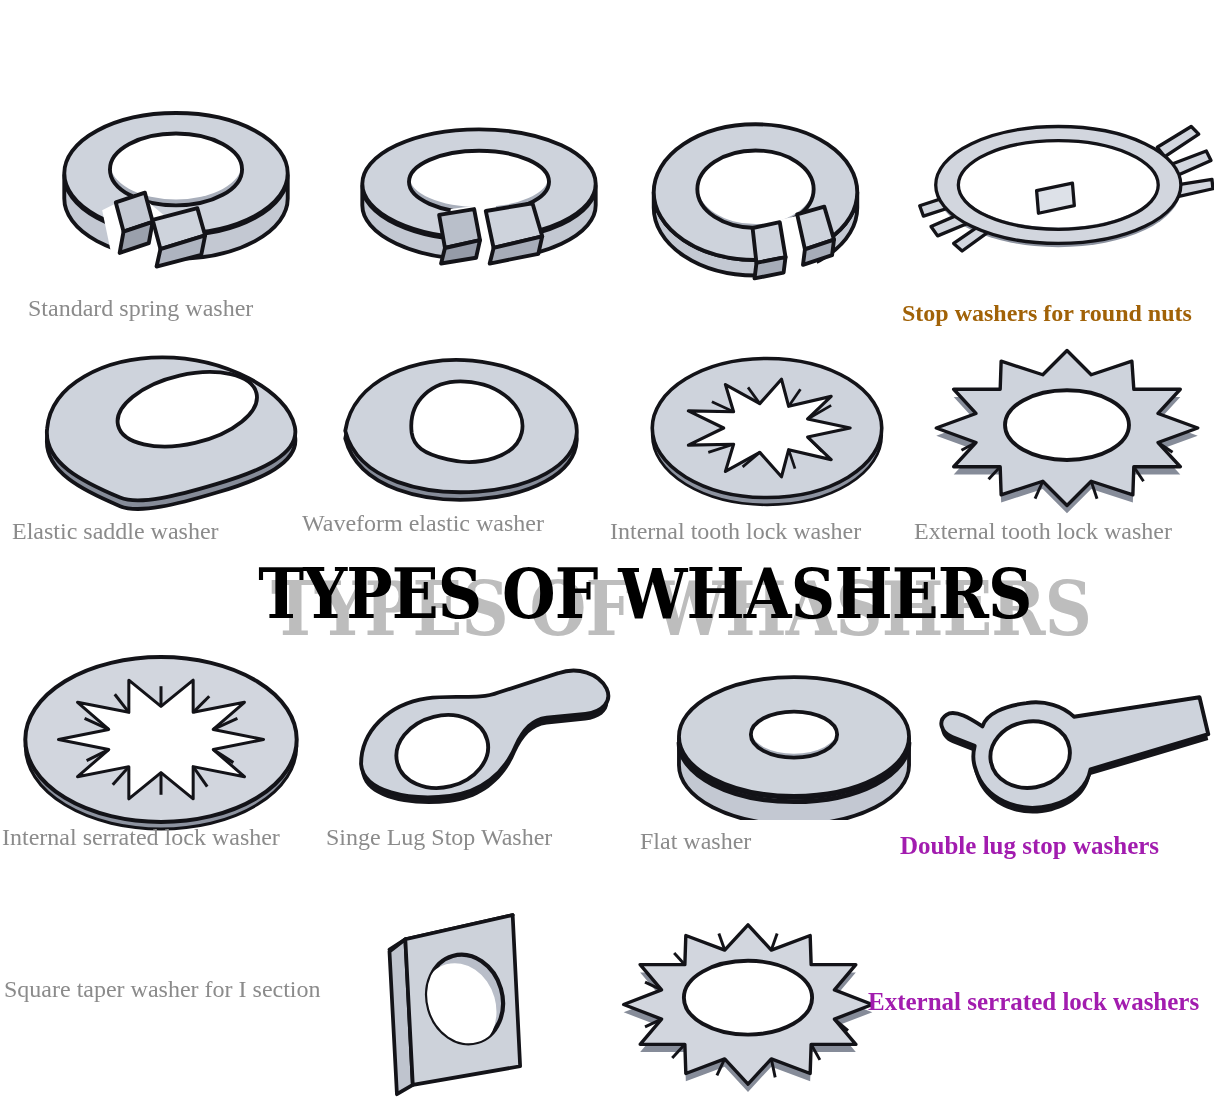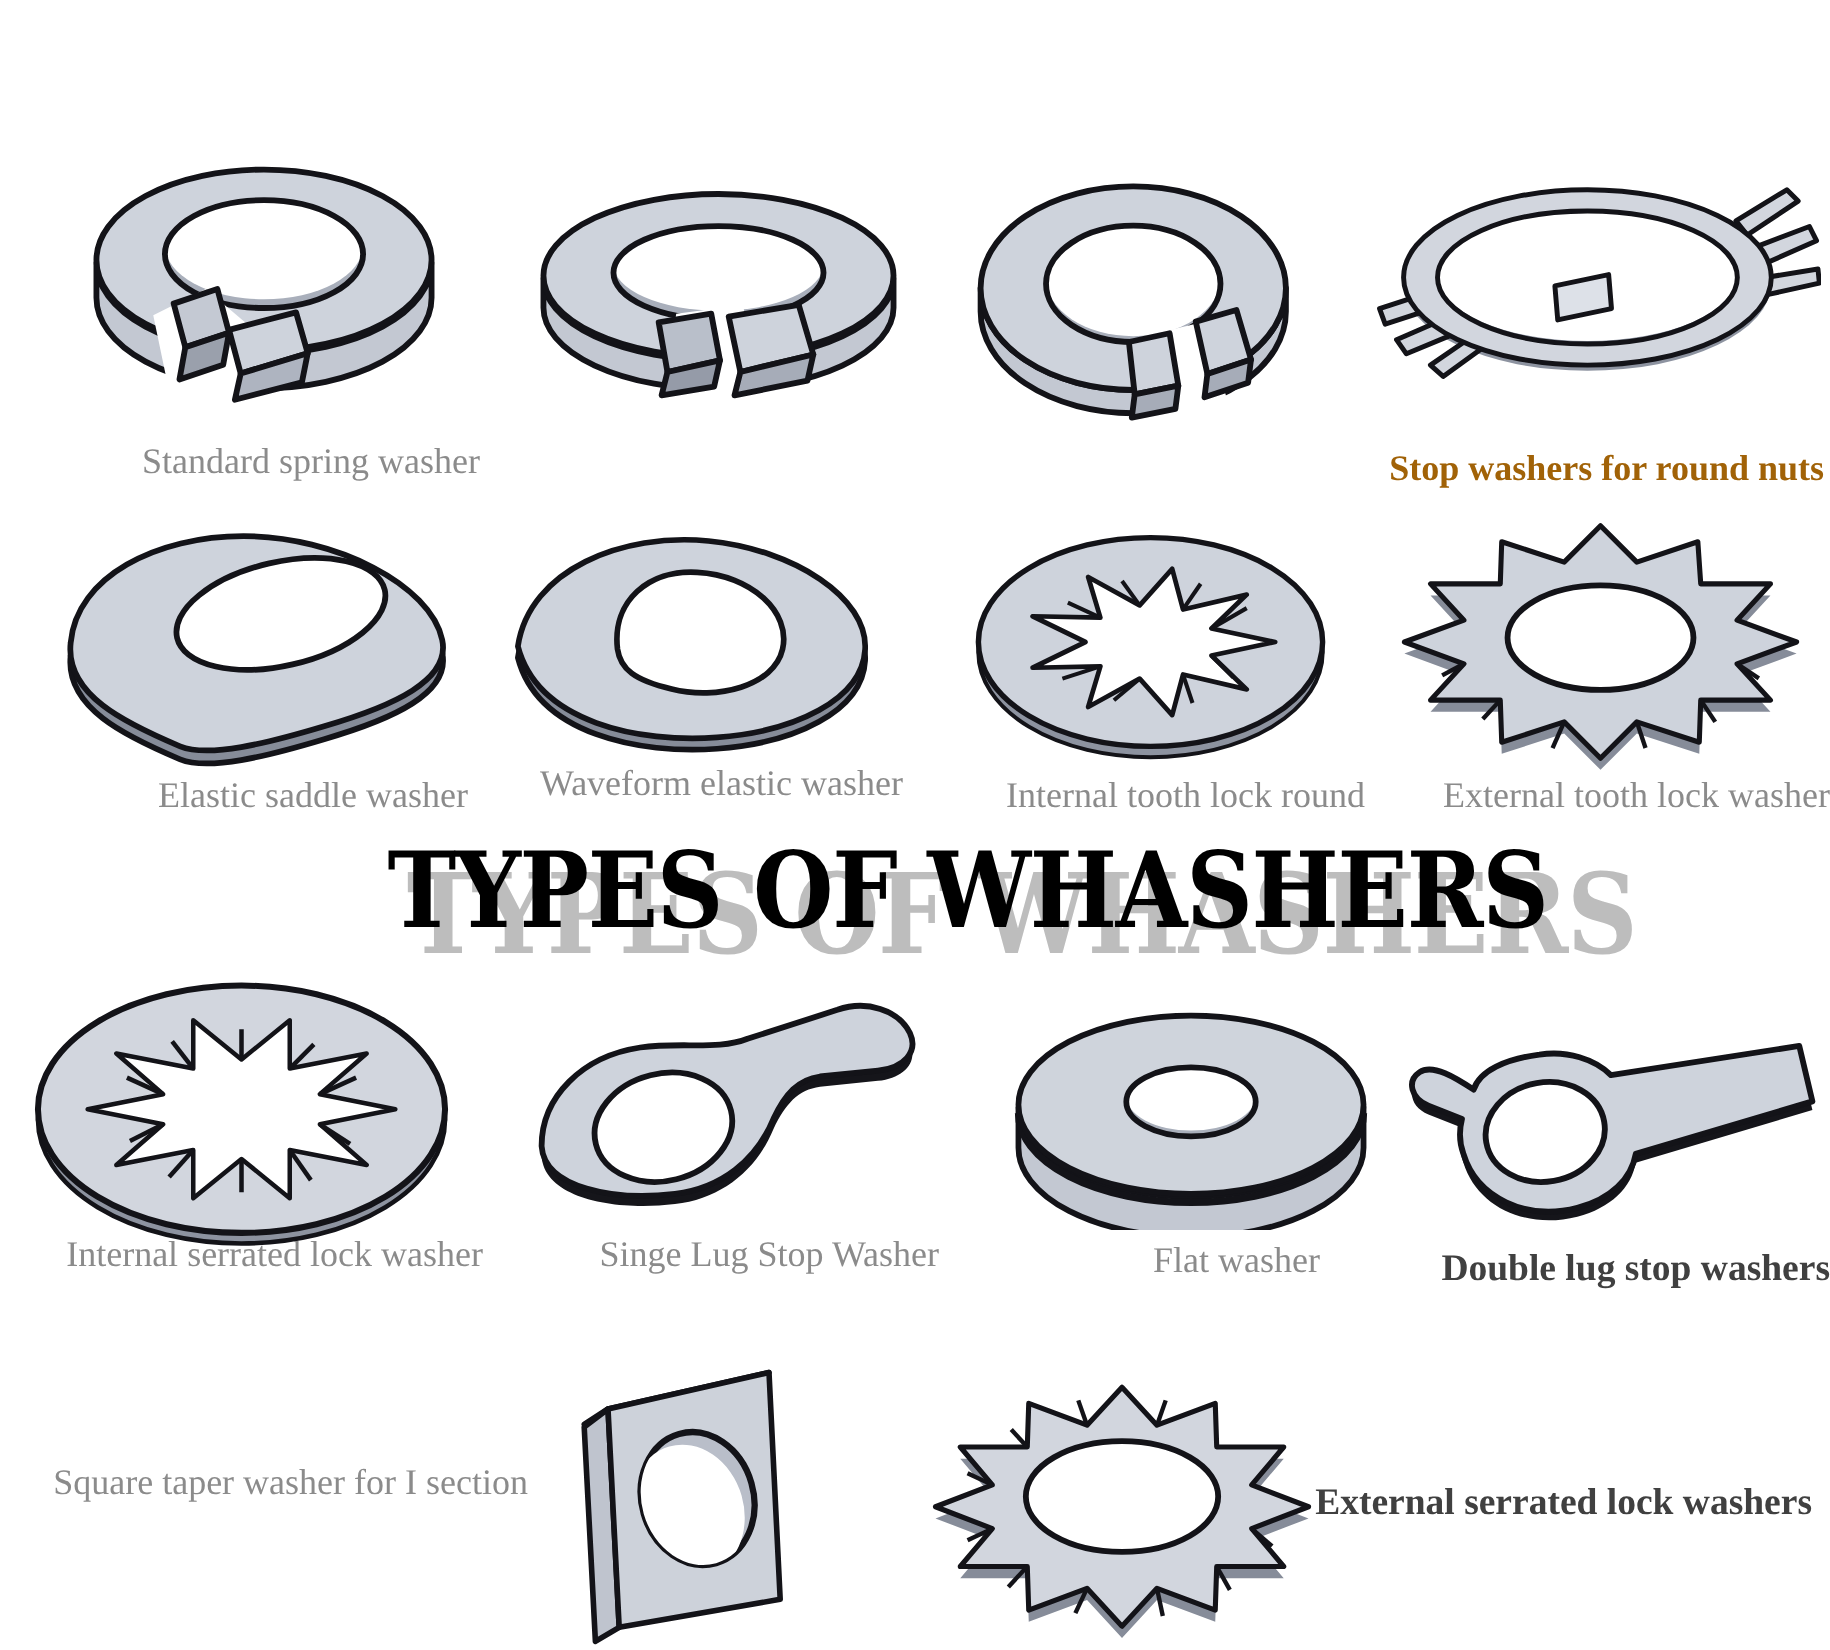--- a/index.html
+++ b/index.html
@@ -1,22 +1,22 @@
 <!DOCTYPE html>
 <html><head>
 <meta charset="utf-8">
 <style>
   html,body{margin:0;padding:0;background:#ffffff;}
   .canvas{position:relative;width:1220px;height:1100px;background:#ffffff;overflow:hidden;
           font-family:"Liberation Serif",serif;}
   .fig{position:absolute;}
-  .lbl{position:absolute;text-align:right;font-size:24px;color:#8b8b8b;
+  .lbl{position:absolute;text-align:left;font-size:24px;color:#8b8b8b;
        font-family:"Liberation Serif",serif;white-space:nowrap;}
   .lbl-bold-dark{font-weight:bold;color:#a16207;}
-  .lbl-bold-light{font-weight:bold;color:#404040;font-size:25px;}
+  .lbl-bold-light{font-weight:bold;color:#a21caf;font-size:25px;}
   .title-wrap{position:absolute;left:5px;top:552px;width:100%;height:96px;}
   .title-main,.title-shadow{position:absolute;top:0;left:50%;white-space:nowrap;
        font-family:"DejaVu Serif",serif;font-weight:bold;font-size:70px;letter-spacing:-1px;}
   .title-main{color:#000000;transform:translateX(-50%) translateX(30px) scaleX(0.88);}
   .title-shadow{color:#bdbdbd;transform:translateX(-50%) translateX(66px) translateY(16px) scale(1.06) scaleX(0.88);}
   svg{display:block;}
   .oln{stroke:#131318;stroke-linejoin:round;}
 </style>
 </head>
 <body>
@@ -96,21 +96,21 @@
       <line x1="190" y1="105" x2="206" y2="121"></line>
         <line x1="169" y1="119" x2="176" y2="140"></line>
       <line x1="137" y1="122" x2="118" y2="138"></line>
         <line x1="108" y1="113" x2="80" y2="122"></line>
       <line x1="108" y1="77" x2="84" y2="66"></line>
         <line x1="137" y1="68" x2="124" y2="50"></line>
       <line x1="169" y1="71" x2="182" y2="52"></line>
         <line x1="190" y1="85" x2="216" y2="70"></line>
     </g>
   </svg>
-  <div class="lbl" style="left:610px;top:518px;width:300px">Internal tooth lock round</div>
+  <div class="lbl" style="left:610px;top:518px;width:300px">Internal tooth lock washer</div>
 
   <svg class="fig" style="left:926px;top:336px" width="282" height="184" viewBox="0 0 290 190">
     <polygon transform="translate(0,8)" fill="#868c99" points="280,95 239,110 262,135 214,135 213,164 170,150 145,175 120,150 77,164 76,135 28,135 51,110 10,95 51,80 28,55 76,55 77,26 120,40 145,15 170,40 212,26 214,55 262,55 239,80"></polygon>
     <polygon class="oln" fill="#ced3dc" stroke-width="3.5" points="280,95 239,110 262,135 214,135 213,164 170,150 145,175 120,150 77,164 76,135 28,135 51,110 10,95 51,80 28,55 76,55 77,26 120,40 145,15 170,40 212,26 214,55 262,55 239,80"></polygon>
     <ellipse class="oln" cx="145" cy="92" rx="64" ry="36" fill="#ffffff" stroke-width="4"></ellipse>
     <g stroke="#131318" stroke-width="3">
       <line x1="239" y1="110" x2="254" y2="120"></line>
         <line x1="214" y1="135" x2="224" y2="150"></line>
       <line x1="170" y1="150" x2="176" y2="168"></line>
         <line x1="120" y1="150" x2="112" y2="168"></line>

